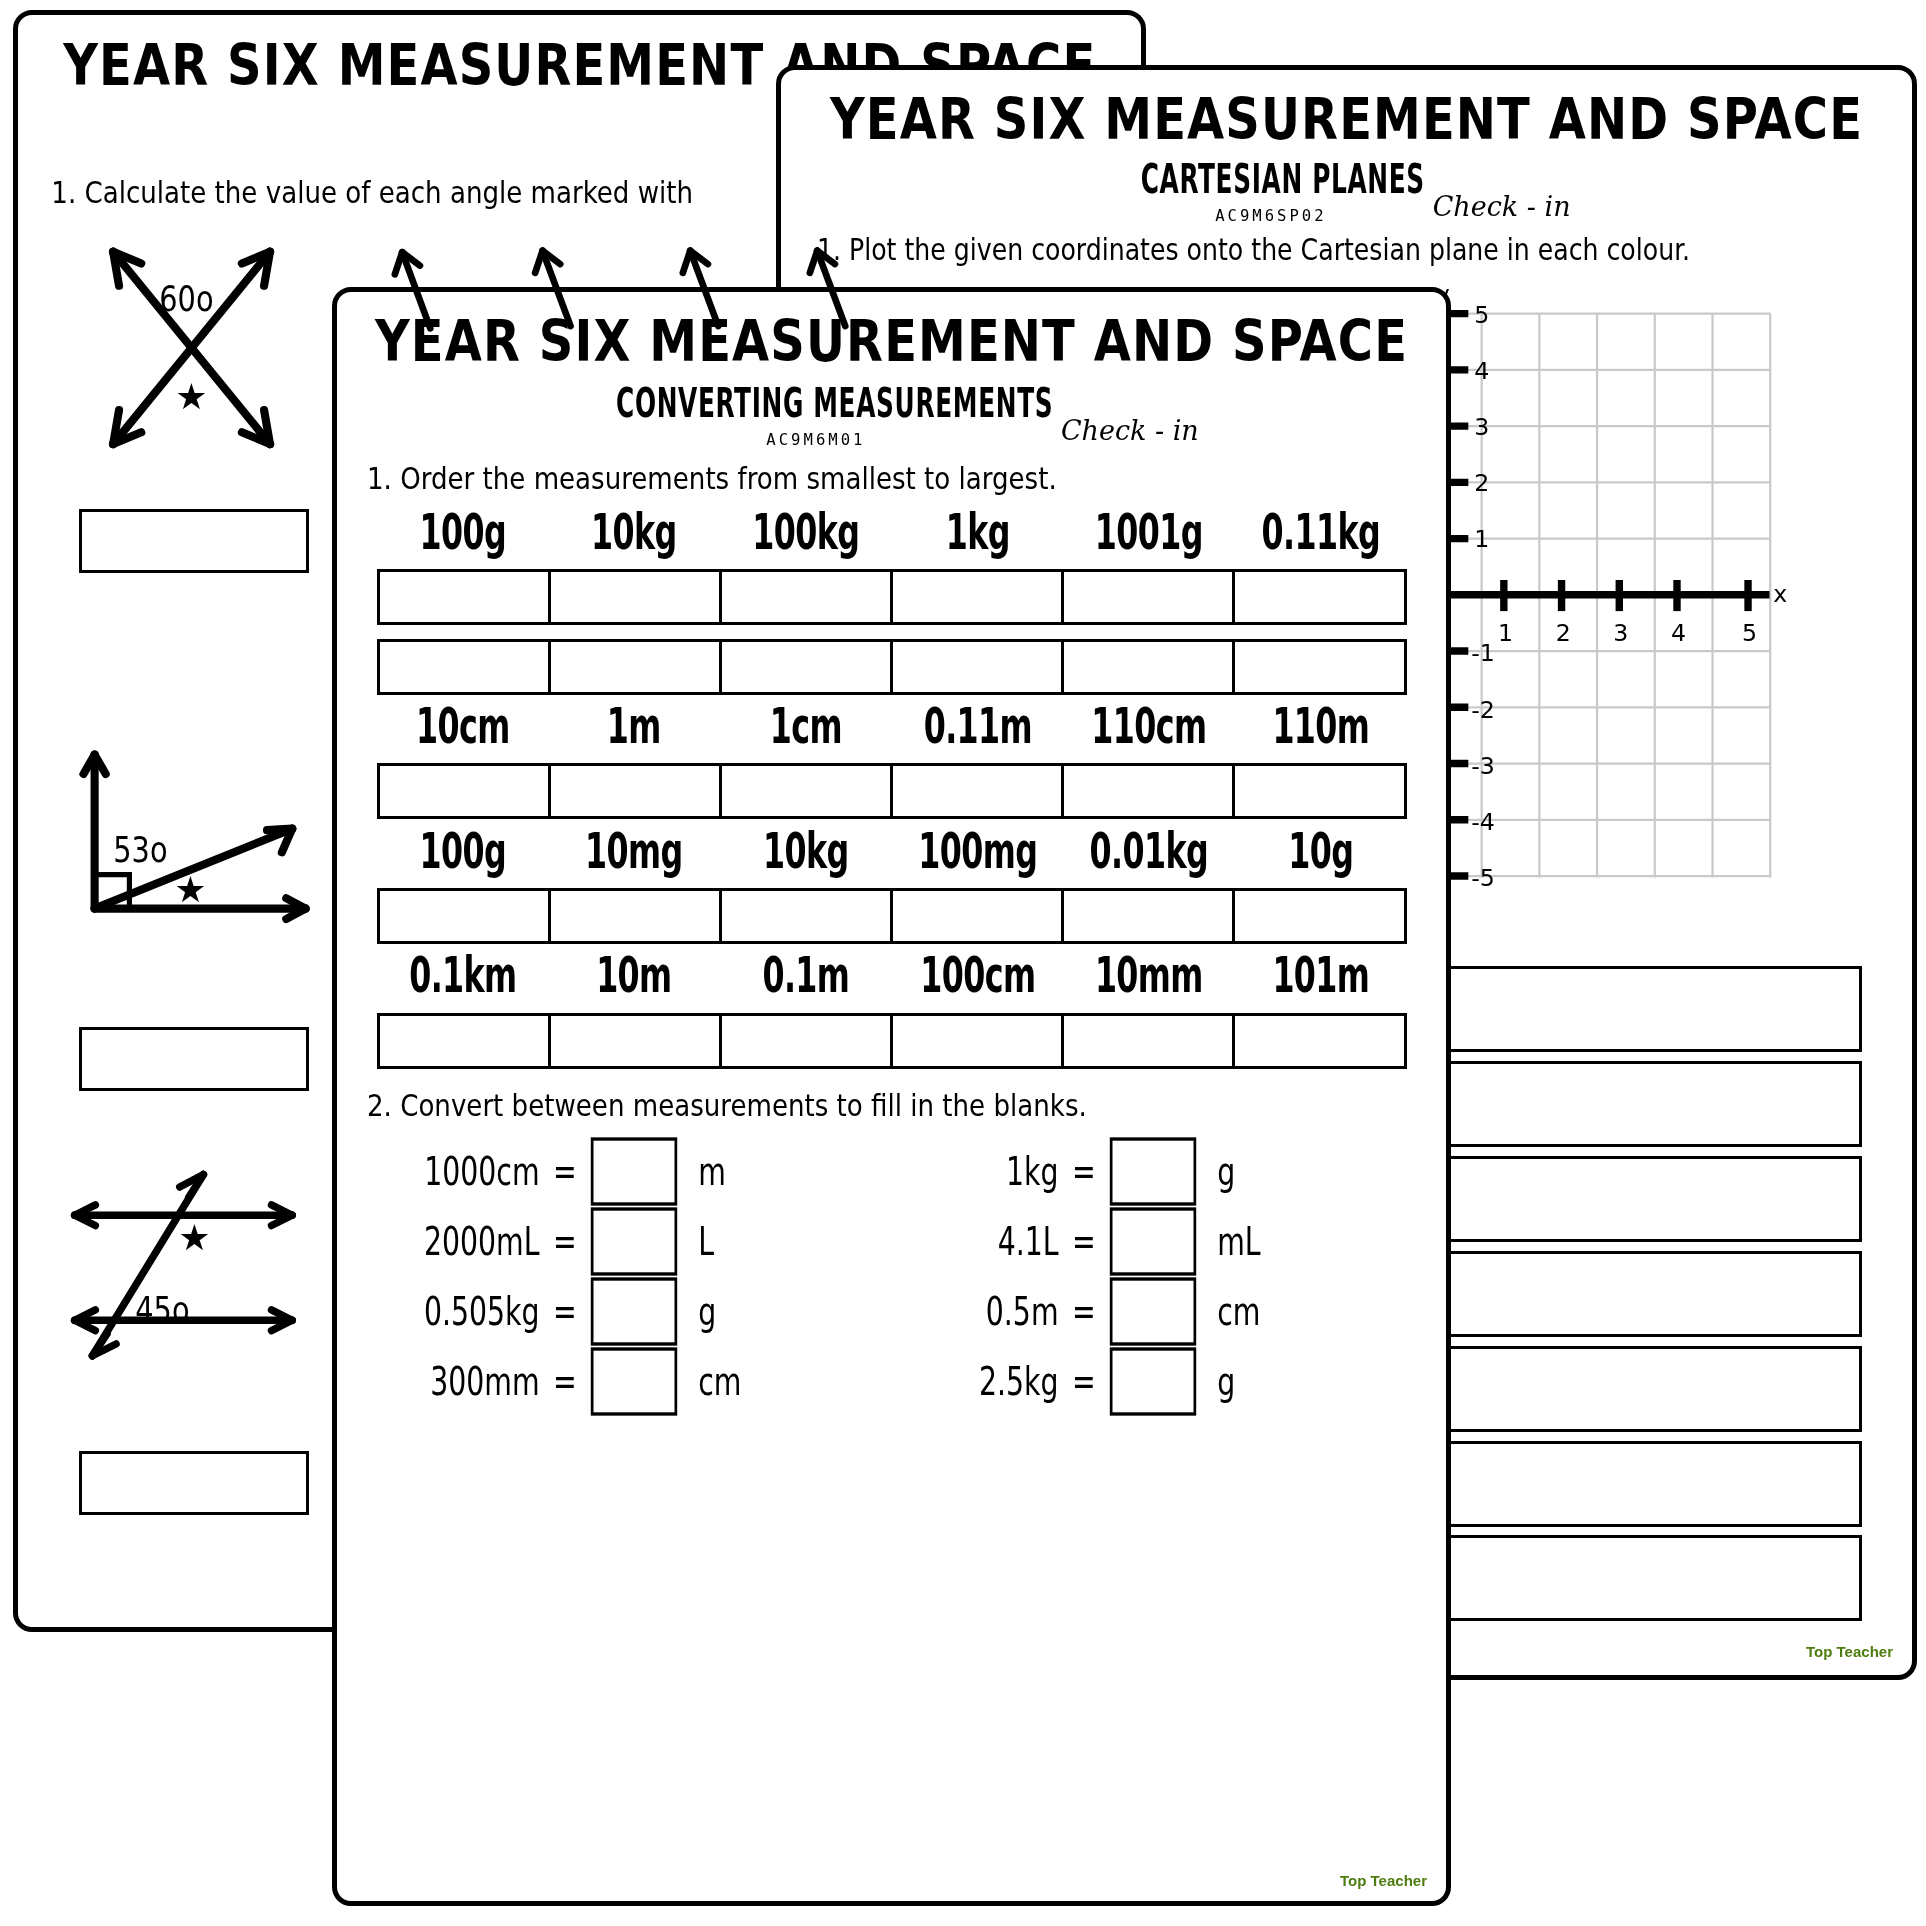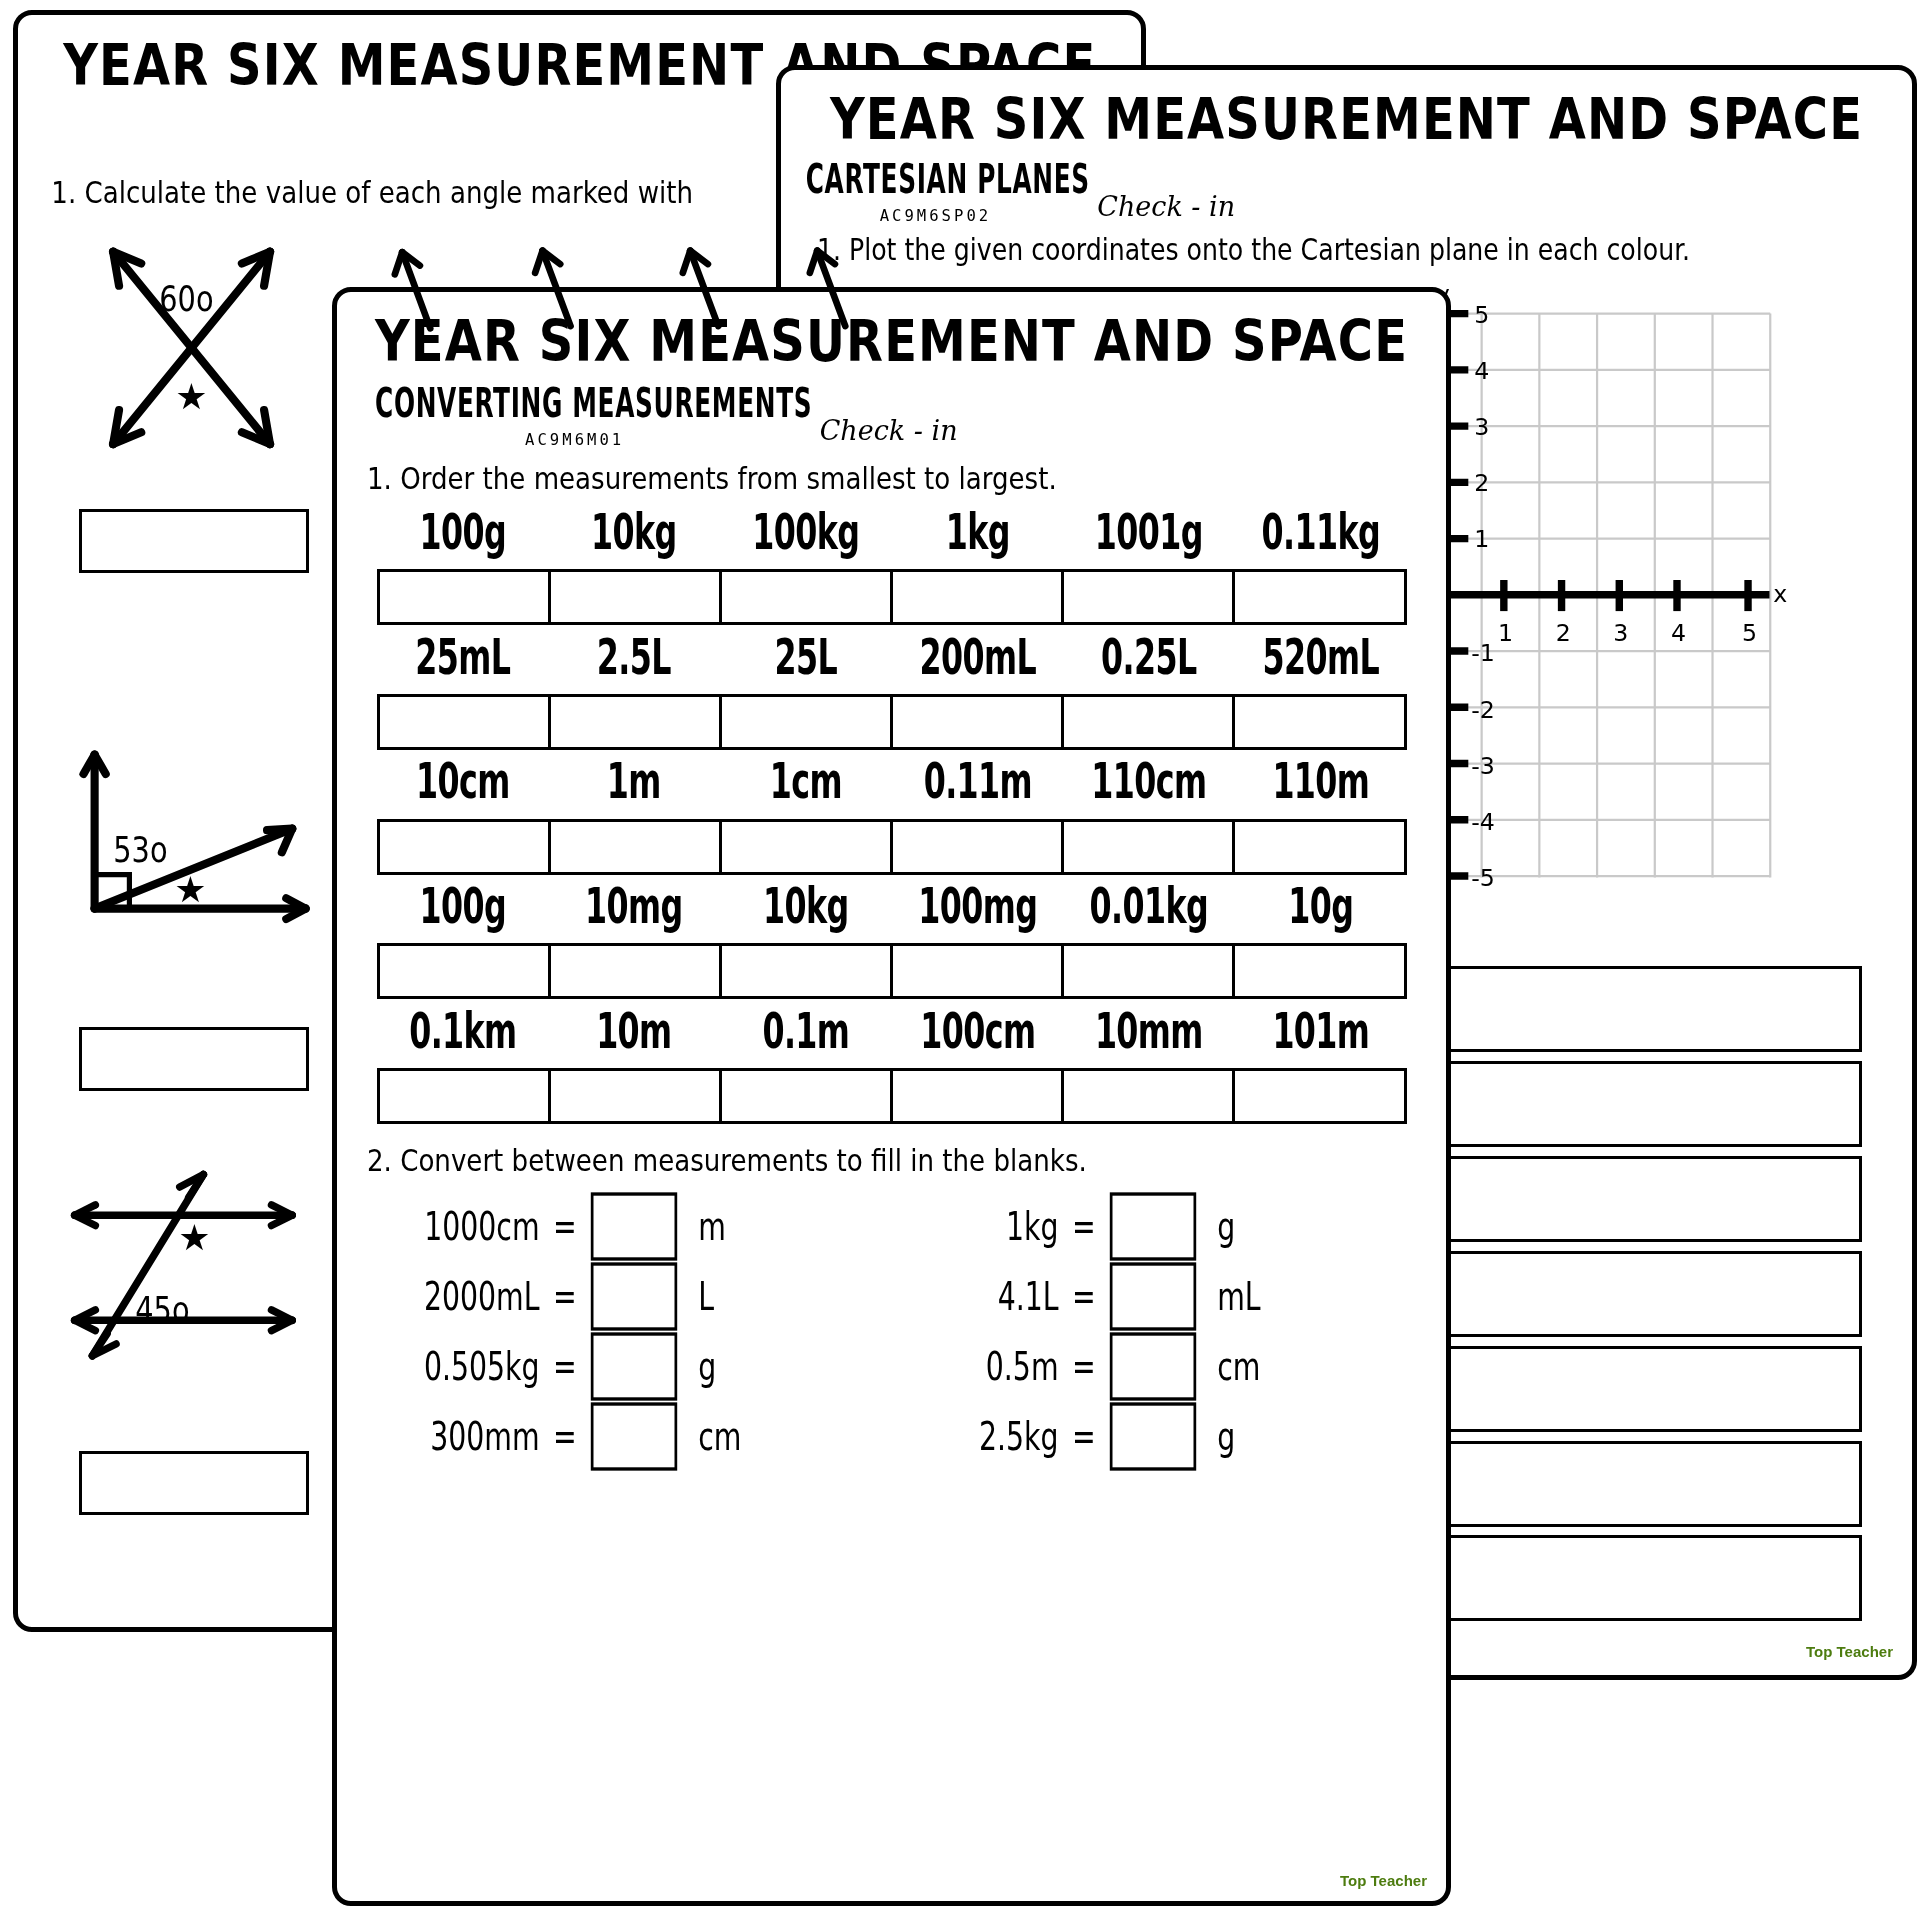--- a/index.html
+++ b/index.html
@@ -57,21 +57,21 @@
     text-align: center;
     color: #000;
     white-space: nowrap;
     transform: scaleY(1.18);
     transform-origin: center top;
   }
 
   .subtitle-wrap {
     display: flex;
     align-items: flex-end;
-    justify-content: flex-start;
+    justify-content: center;
     gap: 7.4px;
     padding-right: 6px;
   }
   .subtitle {
     font-family: "DejaVu Sans Condensed", "DejaVu Sans", sans-serif;
     font-weight: bold;
     font-size: 30px;
     letter-spacing: 0.7px;
     transform: scaleY(1.35) scaleX(0.92);
     transform-origin: right bottom;
@@ -423,28 +423,20 @@
         <div class="meas-boxes">
           <div></div>
           <div></div>
           <div></div>
           <div></div>
           <div></div>
           <div></div>
         </div>
       </div>
       <div class="meas-row">
-        <div class="meas-terms">
-          <span>25mL</span>
-          <span>2.5L</span>
-          <span>25L</span>
-          <span>200mL</span>
-          <span>0.25L</span>
-          <span>520mL</span>
-        </div>
         <div class="meas-boxes">
           <div></div>
           <div></div>
           <div></div>
           <div></div>
           <div></div>
           <div></div>
         </div>
       </div>
       <div class="meas-row">

